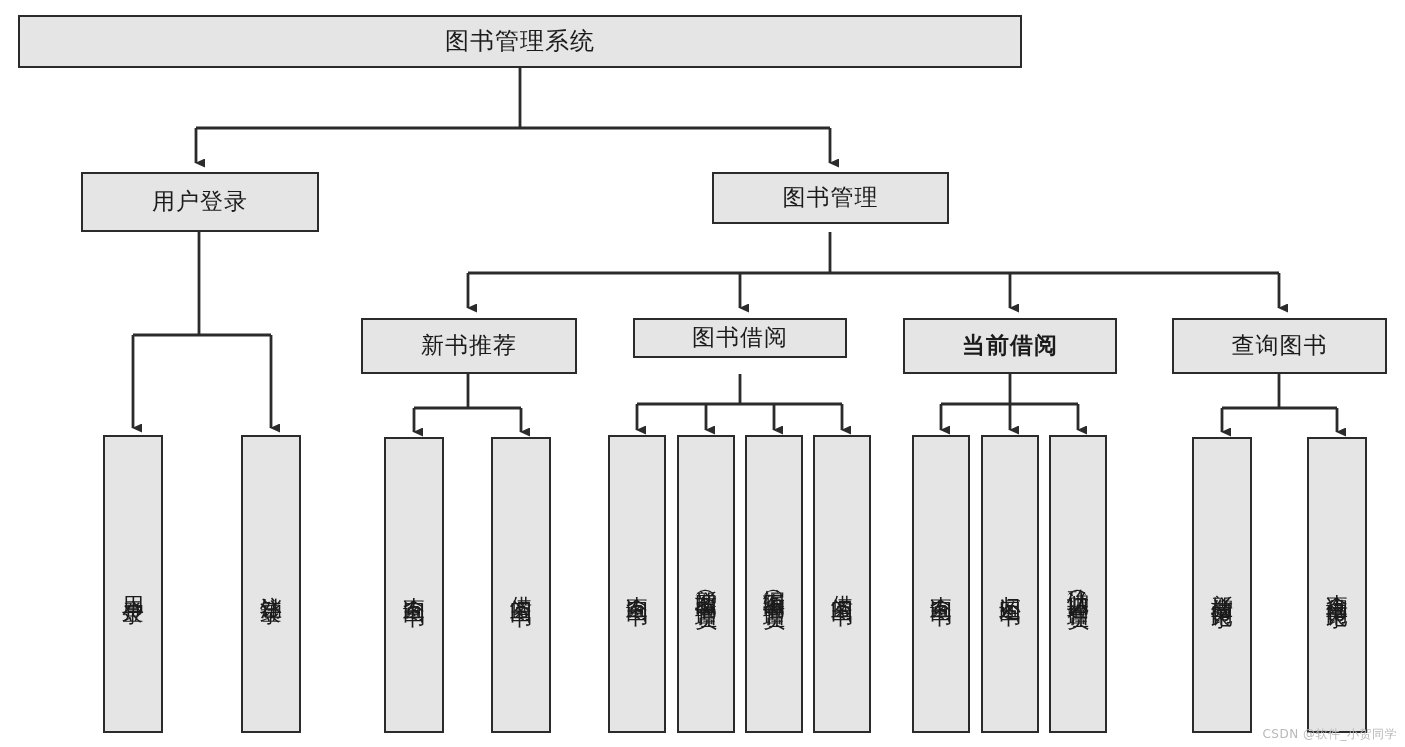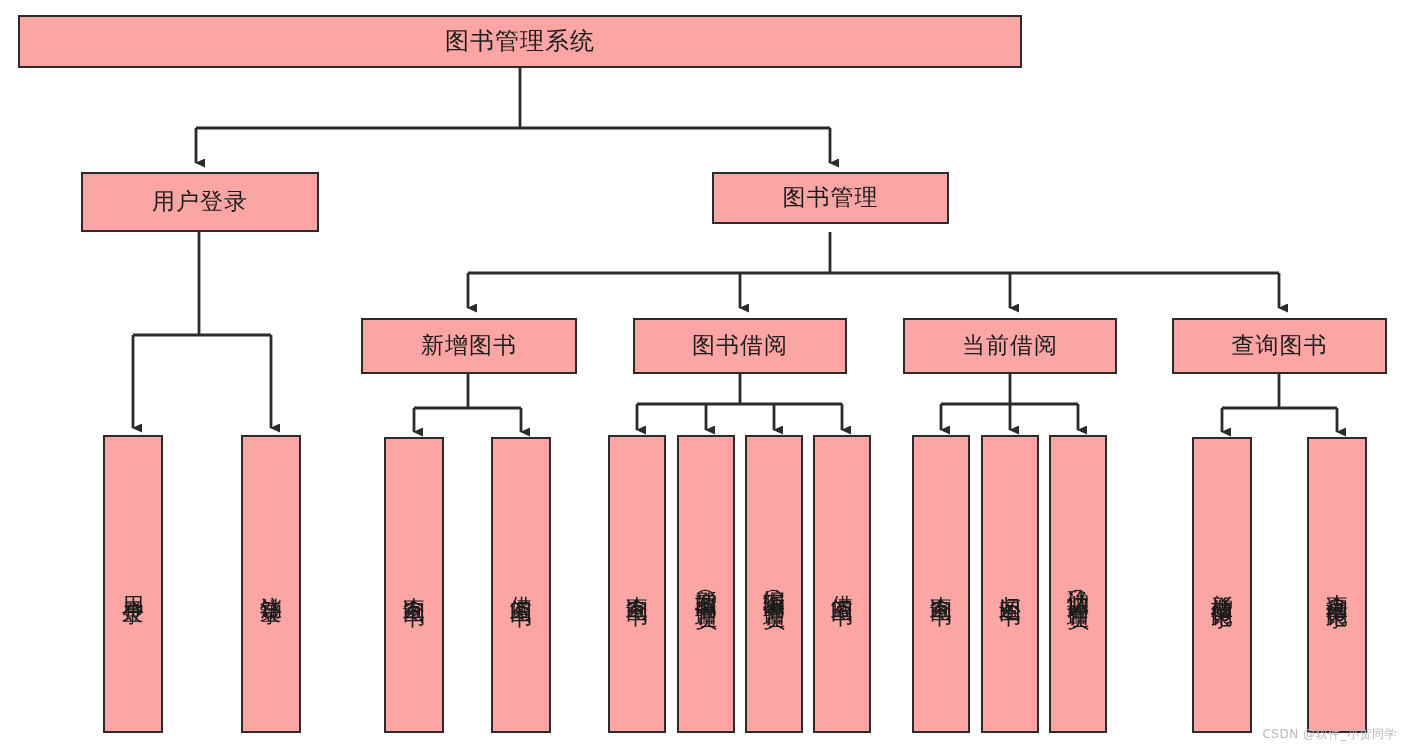--- a/index.html
+++ b/index.html
@@ -21,21 +21,21 @@
   #connector-layer {
     position: absolute;
     left: 0;
     top: 0;
     width: 1405px;
     height: 747px;
   }
   .node {
     position: absolute;
     box-sizing: border-box;
-    background: #fca5a5;
+    background: #e5e5e5;
     border: 2.5px solid #2b2b2b;
     display: flex;
     align-items: center;
     justify-content: center;
     z-index: 5;
   }
   .node-label {
     color: #1b1b1b;
     font-size: 23px;
     line-height: 1.18;
@@ -132,26 +132,26 @@
   </div>
 
   <div class="node level2" style="left:81px; top:172px; width:238px; height:60px;">
     <span class="node-label">用户登录</span>
   </div>
   <div class="node level2" style="left:712px; top:172px; width:237px; height:52px;">
     <span class="node-label">图书管理</span>
   </div>
 
   <div class="node level3" style="left:361px; top:318px; width:216px; height:56px;">
-    <span class="node-label">新增图书</span>
-  </div>
-  <div class="node level3" style="left:633px; top:318px; width:214px; height:56px;">
+    <span class="node-label">新书推荐</span>
+  </div>
+  <div class="node level3" style="left:633px; top:318px; width:214px; height:40px;">
     <span class="node-label">图书借阅</span>
   </div>
-  <div class="node level3" style="left:903px; top:318px; width:214px; height:56px;">
+  <div class="node level3" style="left:903px; top:318px; width:214px; height:56px;font-weight:bold;">
     <span class="node-label">当前借阅</span>
   </div>
   <div class="node level3" style="left:1172px; top:318px; width:215px; height:56px;">
     <span class="node-label">查询图书</span>
   </div>
 
   <div class="node vertical" style="left:103px; top:435px; width:60px; height:298px;">
     <span class="node-label">用户登录</span>
   </div>
   <div class="node vertical" style="left:241px; top:435px; width:60px; height:298px;">

